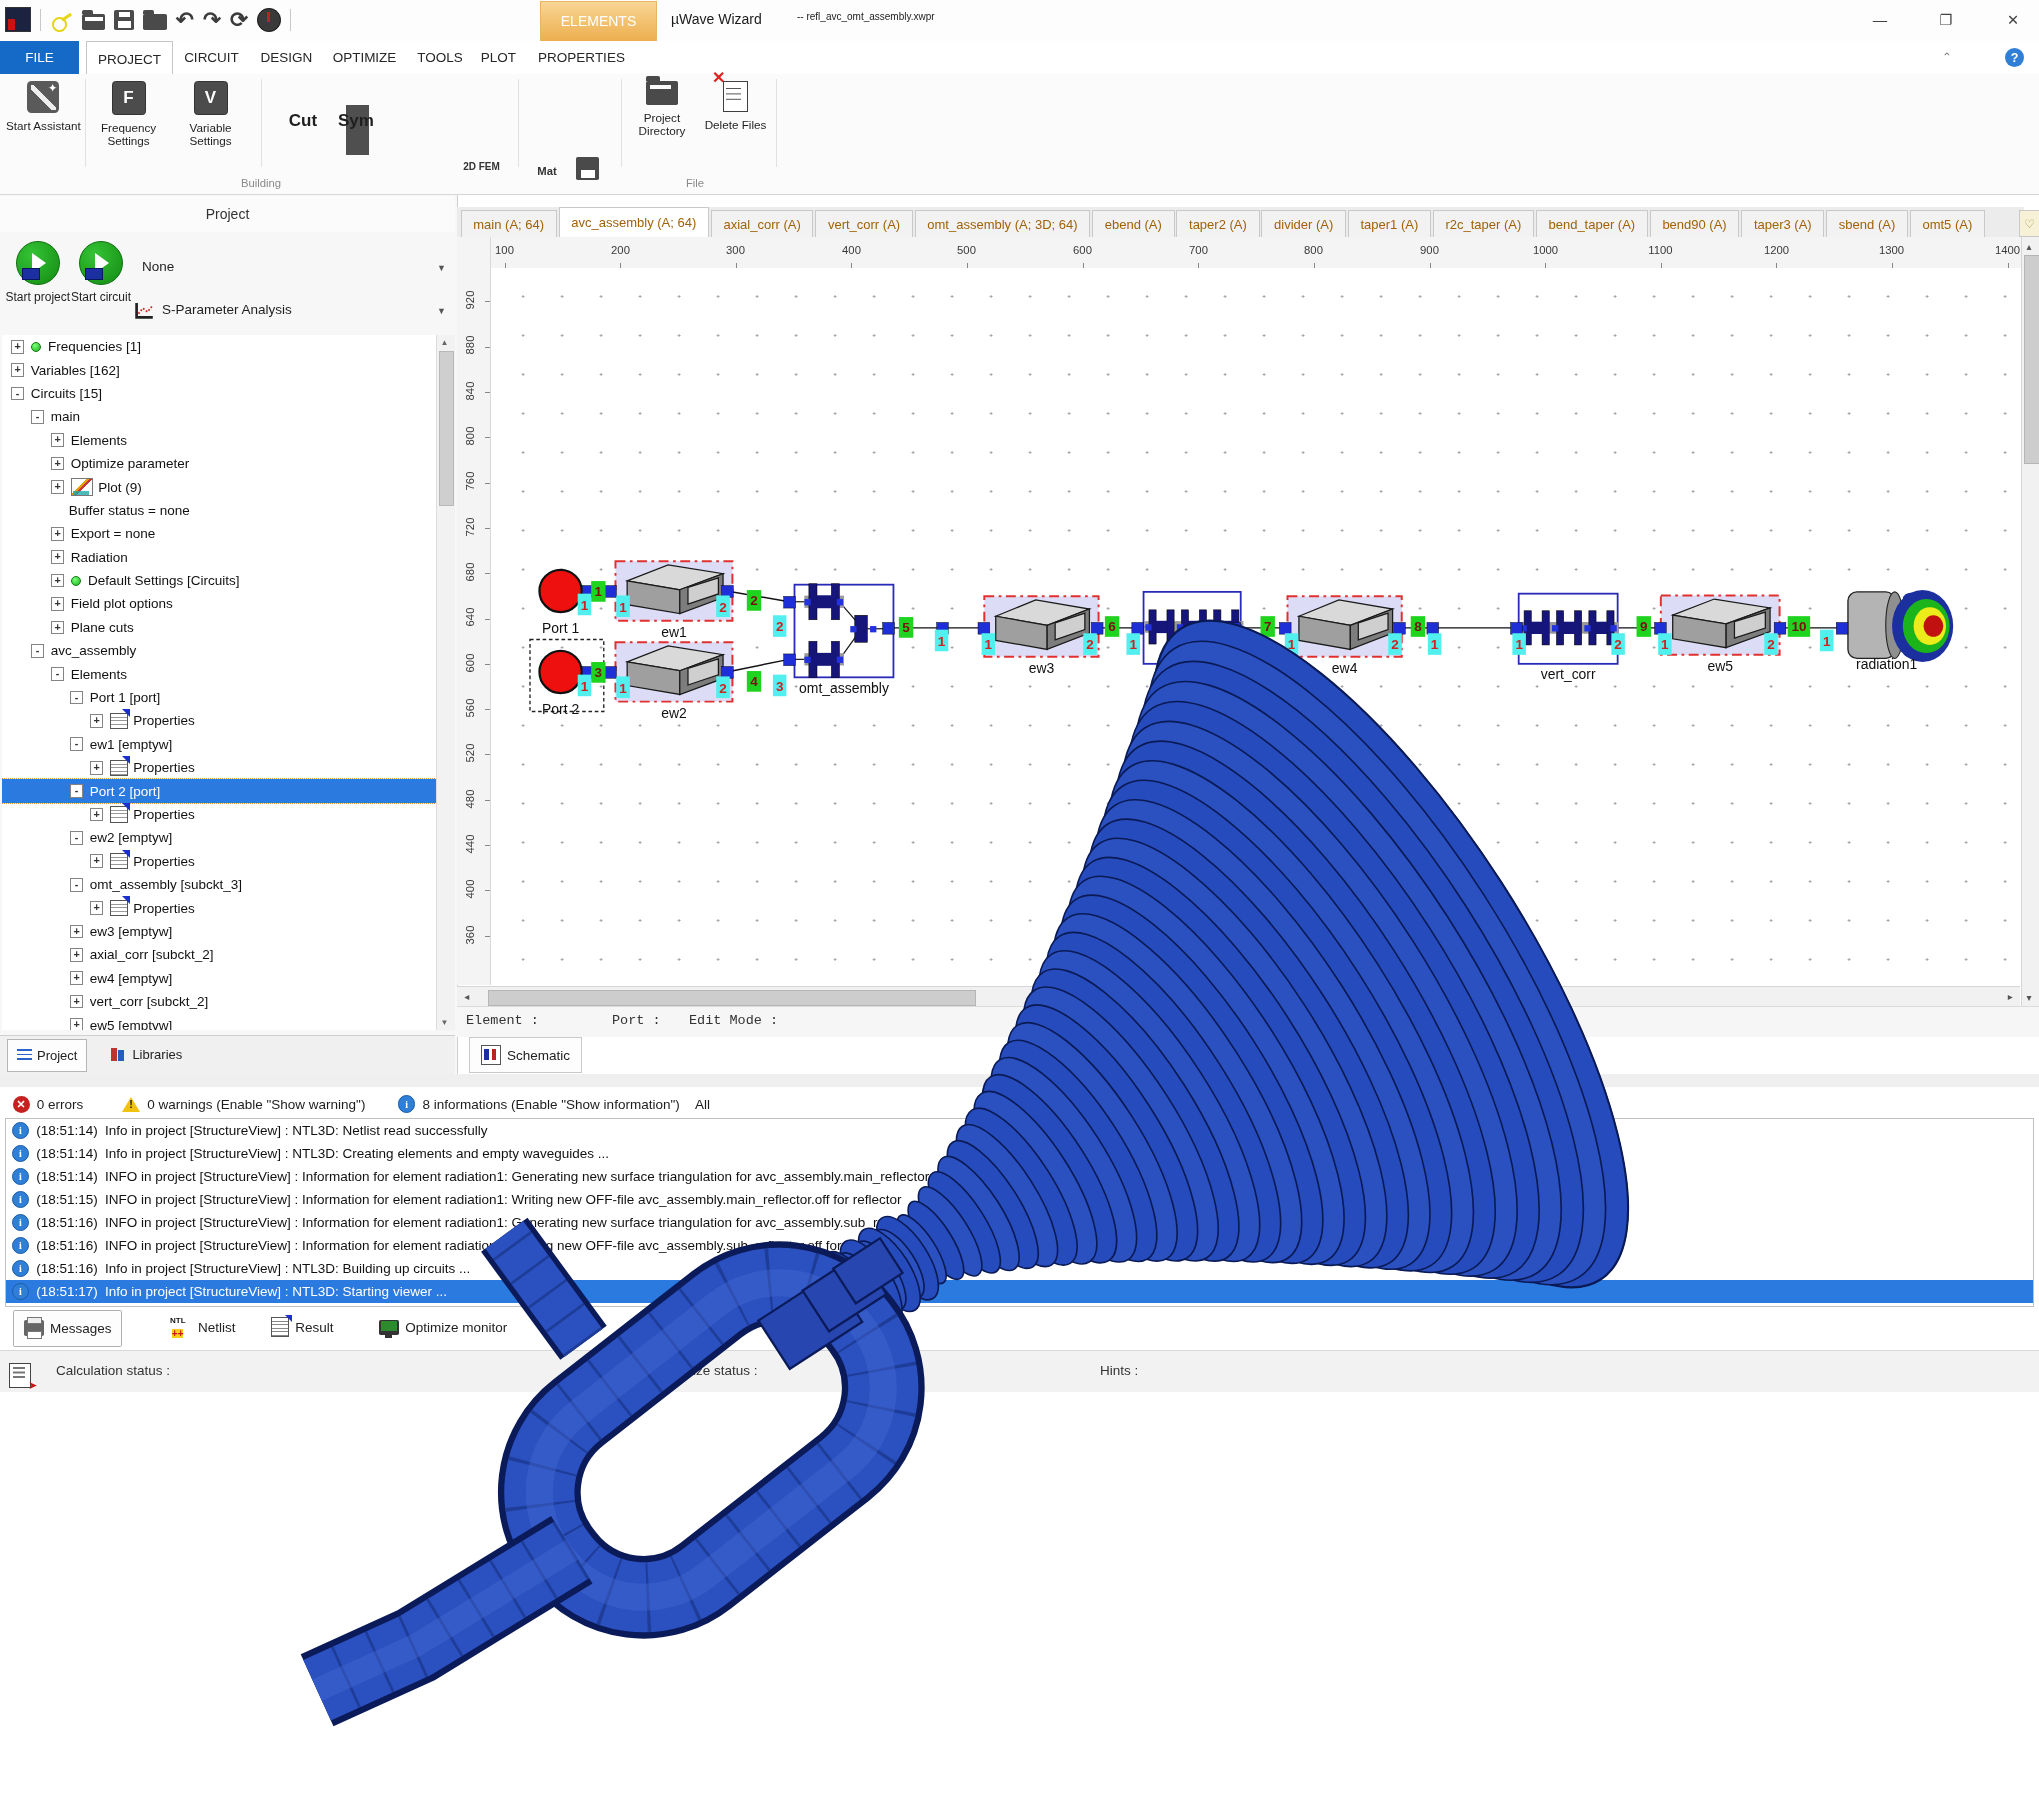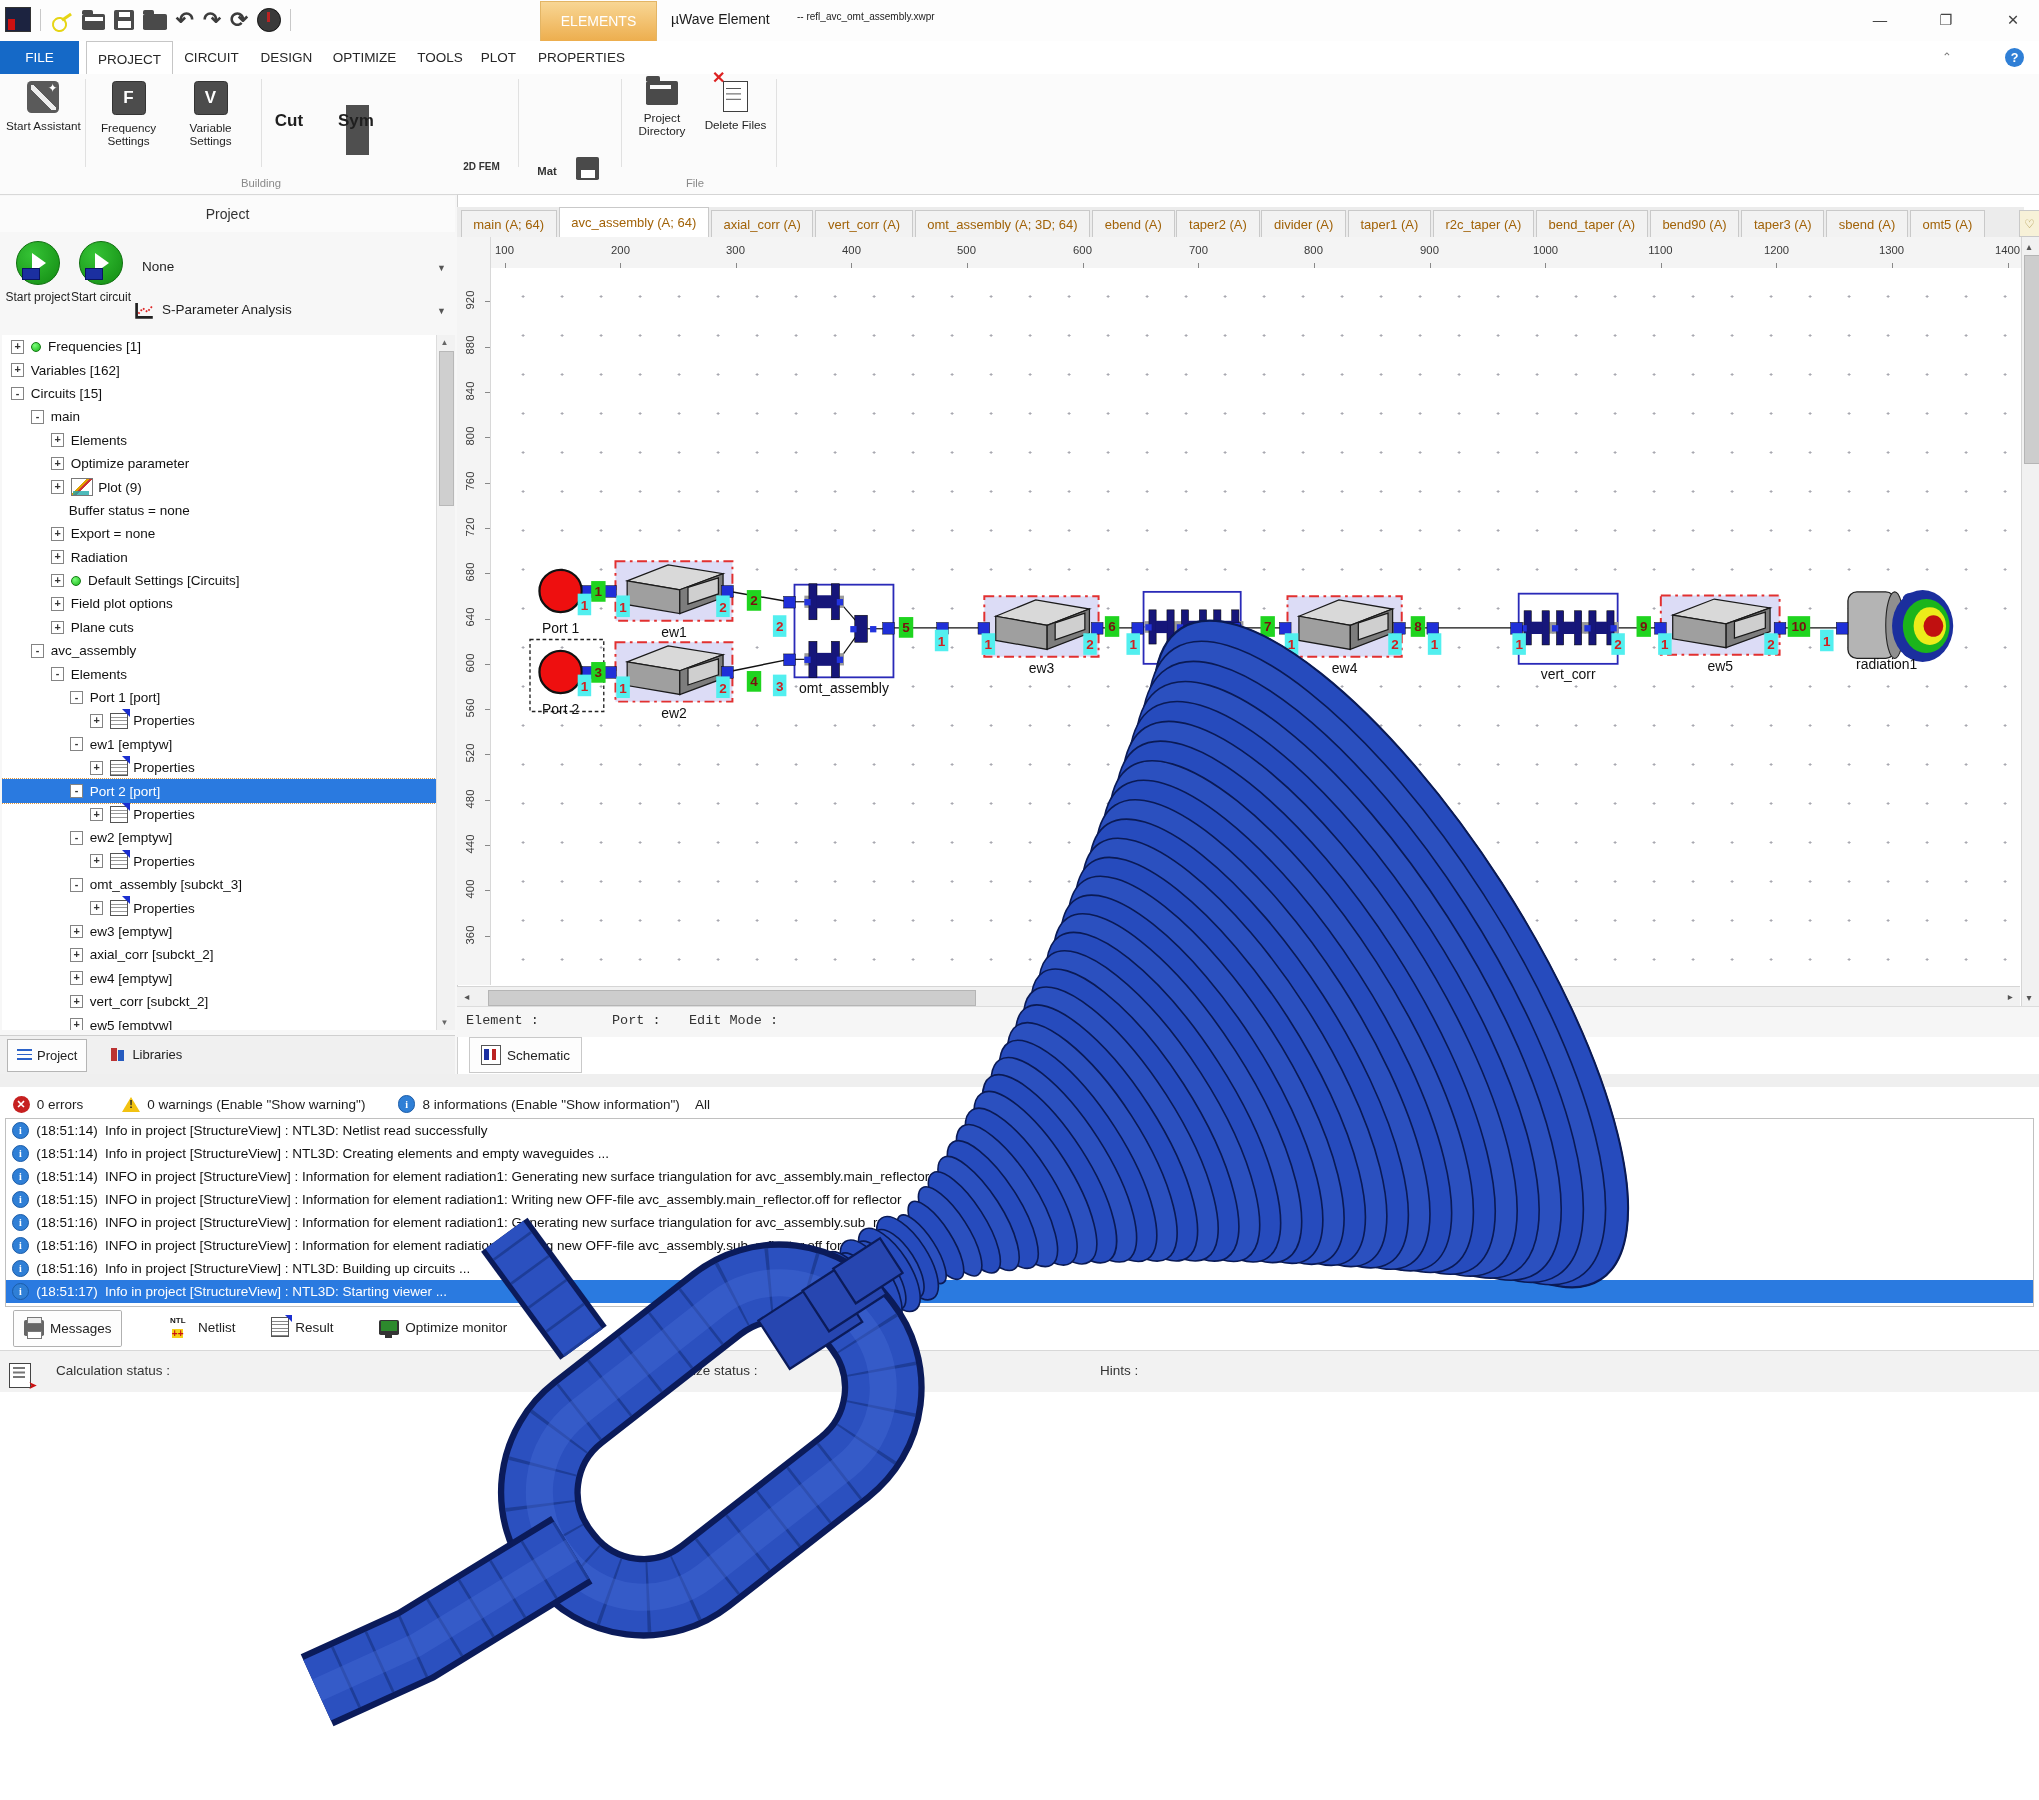--- a/index.html
+++ b/index.html
@@ -187,21 +187,21 @@
     <span class="qi qi-folder lite"></span>
     <span class="qi qi-floppy"></span>
     <span class="qi qi-folder"></span>
     <span class="qi qi-glyph">↶</span>
     <span class="qi qi-glyph">↷</span>
     <span class="qi qi-glyph">⟳</span>
     <span class="qi qi-knob"></span>
     <span class="qi qi-sep"></span>
   </div>
   <div class="abs elements-tab">ELEMENTS</div>
-  <span class="abs app-title">µWave Element</span>
+  <span class="abs app-title">µWave Wizard</span>
   <span class="abs doc-title">-- refl_avc_omt_assembly.xwpr</span>
   <div class="abs winbtn" style="left:1860px;">—</div>
   <div class="abs winbtn" style="left:1926px;">❐</div>
   <div class="abs winbtn" style="left:1993px;">✕</div>
 </div>
 
 <div class="abs ribbontabs" id="ribbon-tabs">
   <span class="rcollapse" style="left:1942px;">⌃</span>
   <div class="rhelp" style="left:2005px;">?</div>
 <div class="rtab file" style="left: 0px; width: 79px;">FILE</div>
@@ -222,21 +222,21 @@
   <div class="rsep" style="left:85px;"></div>
   <div class="rbtn" style="left:89px;width:79px;">
     <div class="ric icon-letter">F</div>
     <div>Frequency Settings</div>
   </div>
   <div class="rbtn" style="left:171px;width:79px;">
     <div class="ric icon-letter">V</div>
     <div>Variable Settings</div>
   </div>
   <div class="rsep" style="left:261px;"></div>
-  <div class="rbtn" style="left:264px;width:50px;font-size:17px;font-weight:bold;padding-top:36px;">
+  <div class="rbtn" style="left:278px;width:50px;font-size:17px;font-weight:bold;padding-top:36px;">
     <span>Cut</span>
   </div>
   <div class="rbtn" style="left:315px;width:58px;font-size:17px;font-weight:bold;padding-top:36px;">
     <div class="dark-m" style="left:31px;top:27px;width:23.4px;height:50px;"></div>
     <span style="position:relative;margin-left:23px;">Sym</span>
   </div>
   <div class="smalltxt" style="left:461px;top:88px;width:41px;">2D FEM</div>
   <div class="smalltxt" style="left:461px;top:133px;width:41px;">3D FEM</div>
   <div class="rsep" style="left:518px;"></div>
   <div class="smalltxt" style="left:527px;top:92px;width:40px;font-size:11.3px;">Mat</div>

